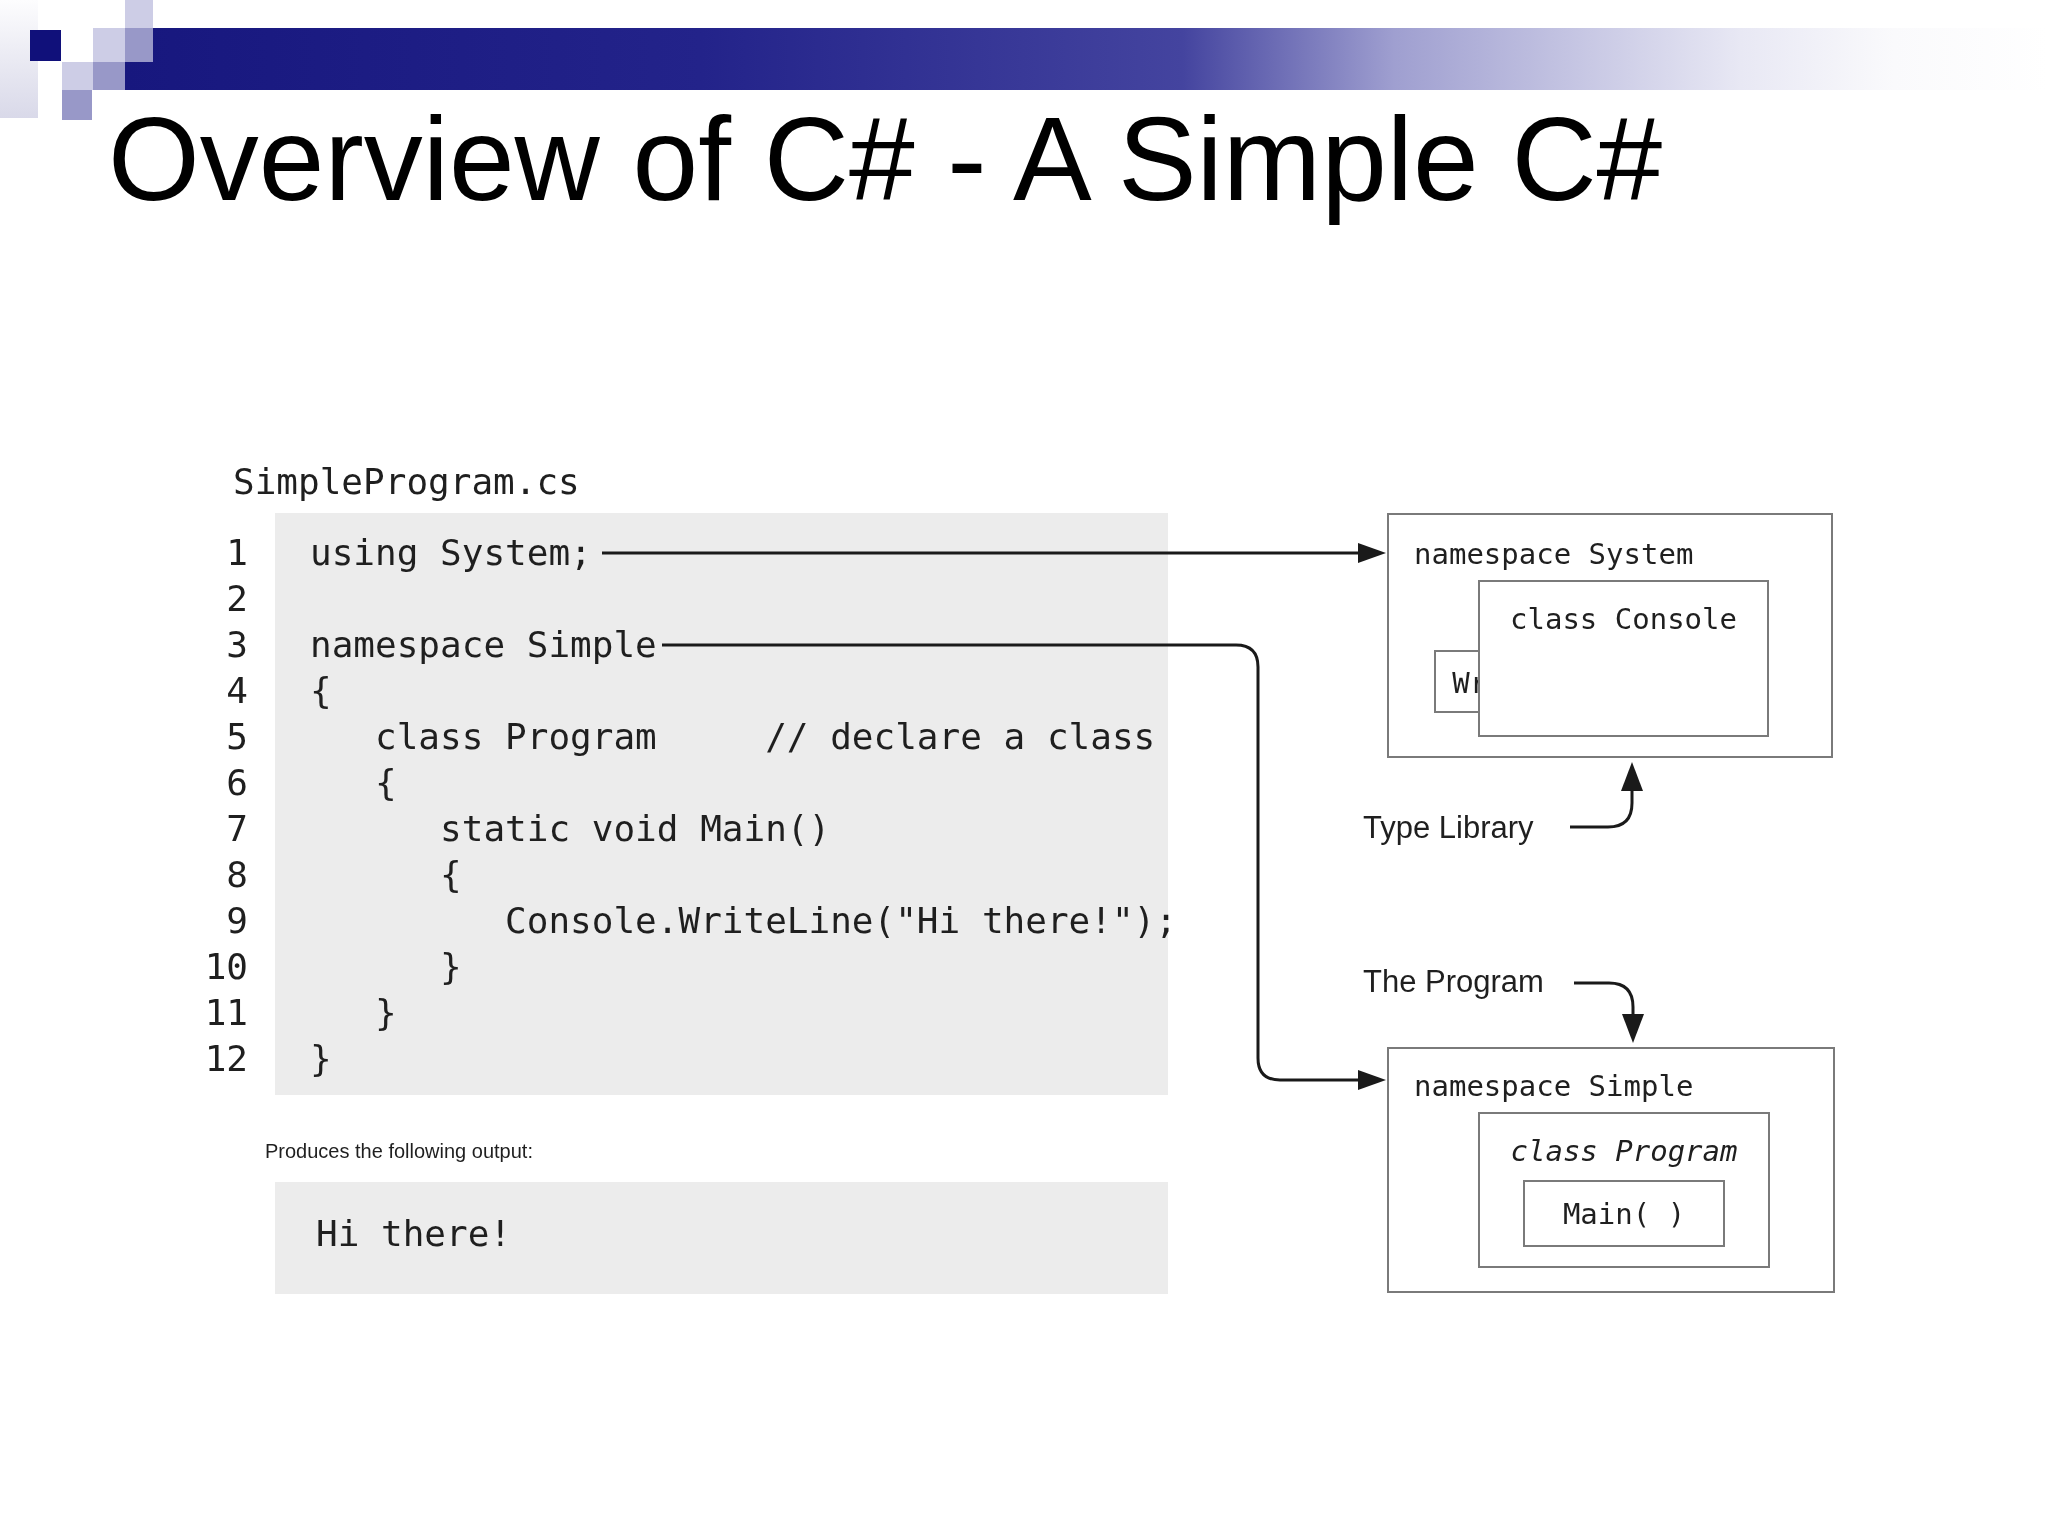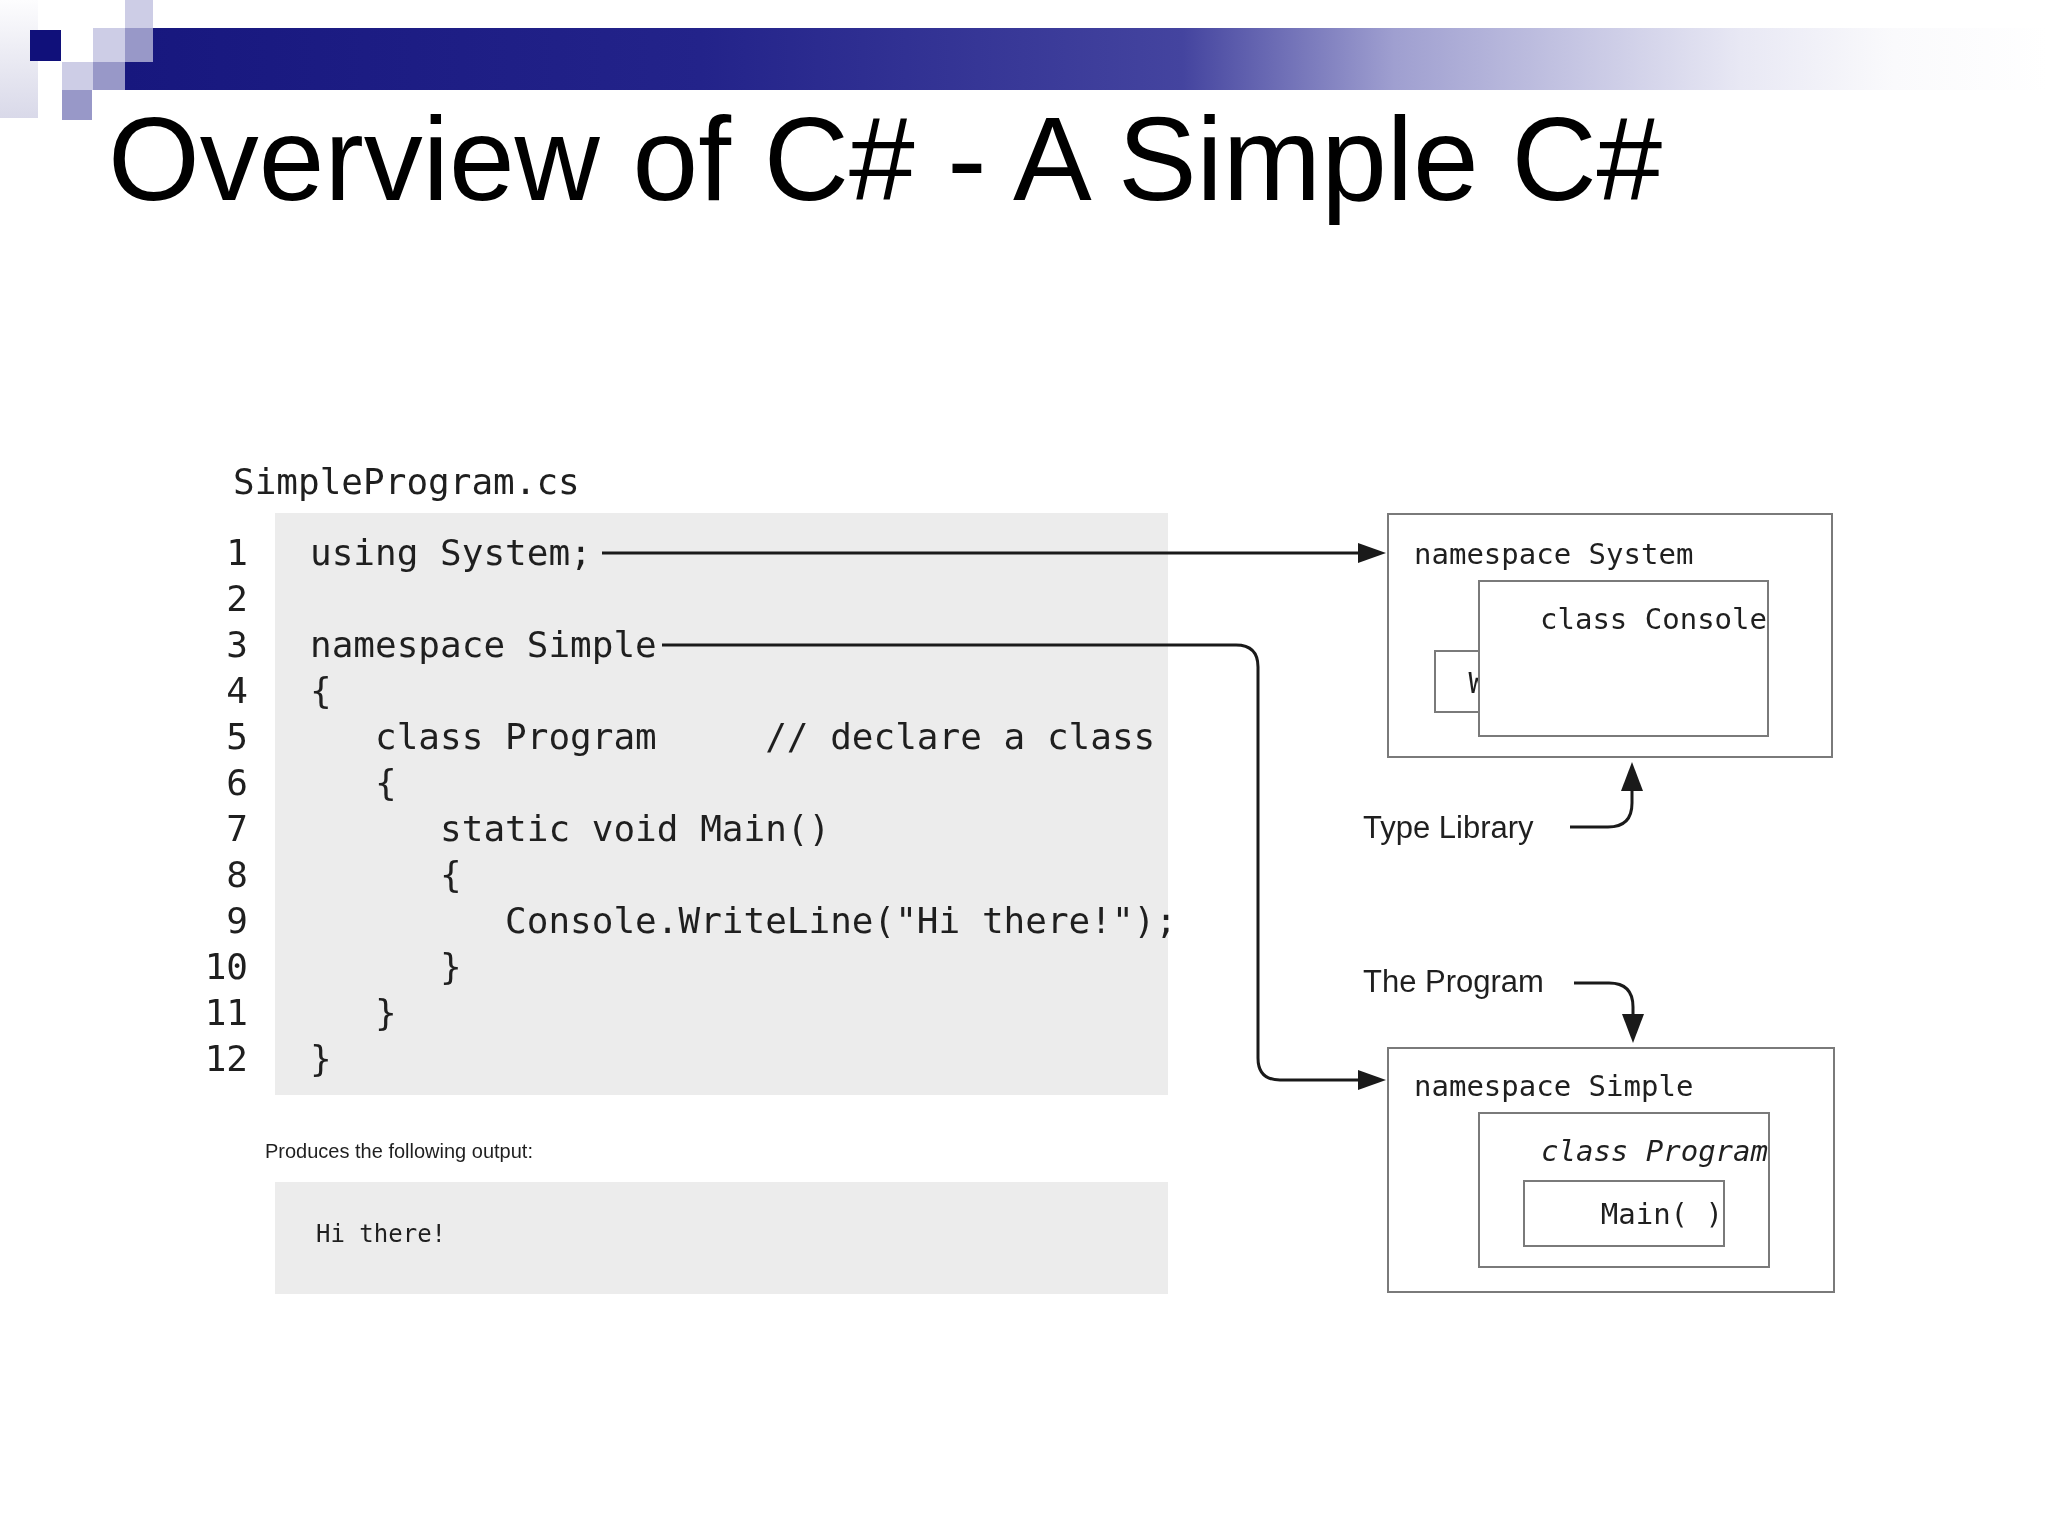--- a/index.html
+++ b/index.html
@@ -61,35 +61,34 @@
     position:absolute;left:265px;top:1133px;
     font-size:20px;line-height:36px;color:var(--text,#1f1f1f);text-align:center;
   }
   .output-box{
     position:absolute;left:275px;top:1182px;width:893px;height:112px;
     background:var(--code-bg,#ececec);
   }
   .output-box pre{
     margin:29px 0 0 41px;
     font-family:"DejaVu Sans Mono", monospace;
-    font-size:24px;line-height:46px;color:var(--text,#1f1f1f);
+    font-size:36px;line-height:46px;color:var(--text,#1f1f1f);
     white-space:pre;
   }
   
   .dbox{
     position:absolute;background:#ffffff;
     border:2px solid var(--box-border,#7a7a7a);
     box-sizing:border-box;
   }
   .dbox .dlabel{
     position:absolute;
     font-family:"DejaVu Sans Mono", monospace;
     font-size:29px;line-height:34px;color:var(--text,#1f1f1f);
     white-space:nowrap;
-    text-align:right;
   }
   .center-label{width:100%;text-align:center;}
   .side-label{
     position:absolute;
     font-size:31px;line-height:36px;color:var(--text,#1f1f1f);
     white-space:nowrap;
   }
   
   svg.arrows{position:absolute;left:0;top:0;width:2048px;height:1536px;pointer-events:none;}
   svg.arrows path{stroke:var(--arrow,#1a1a1a);stroke-width:3;fill:none;}

